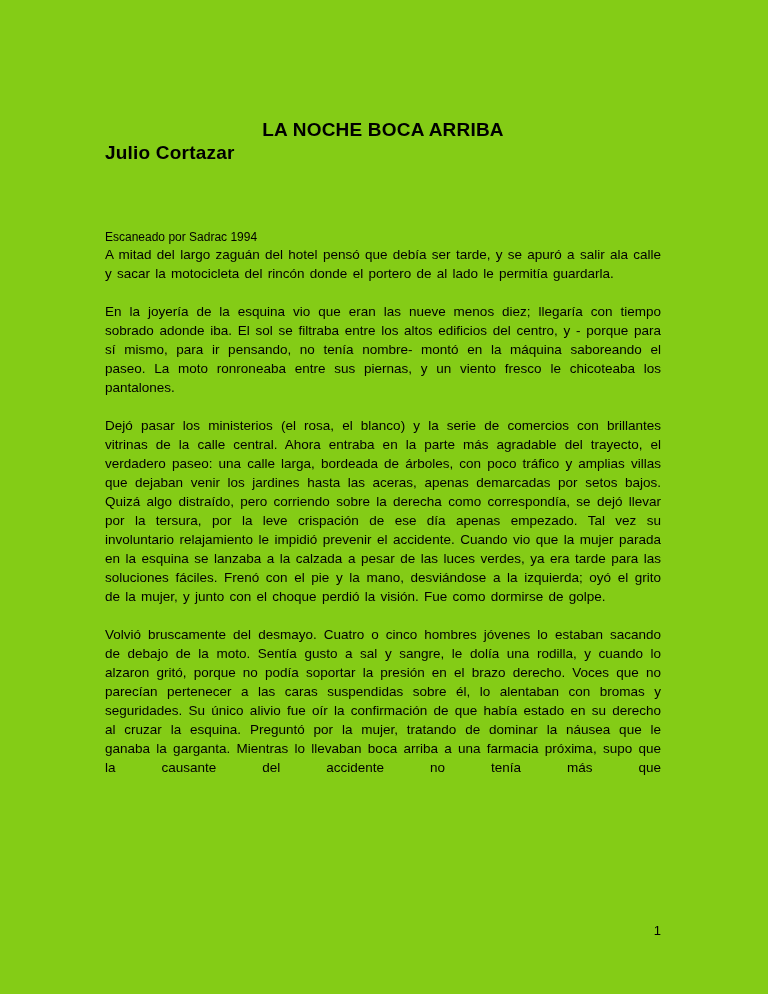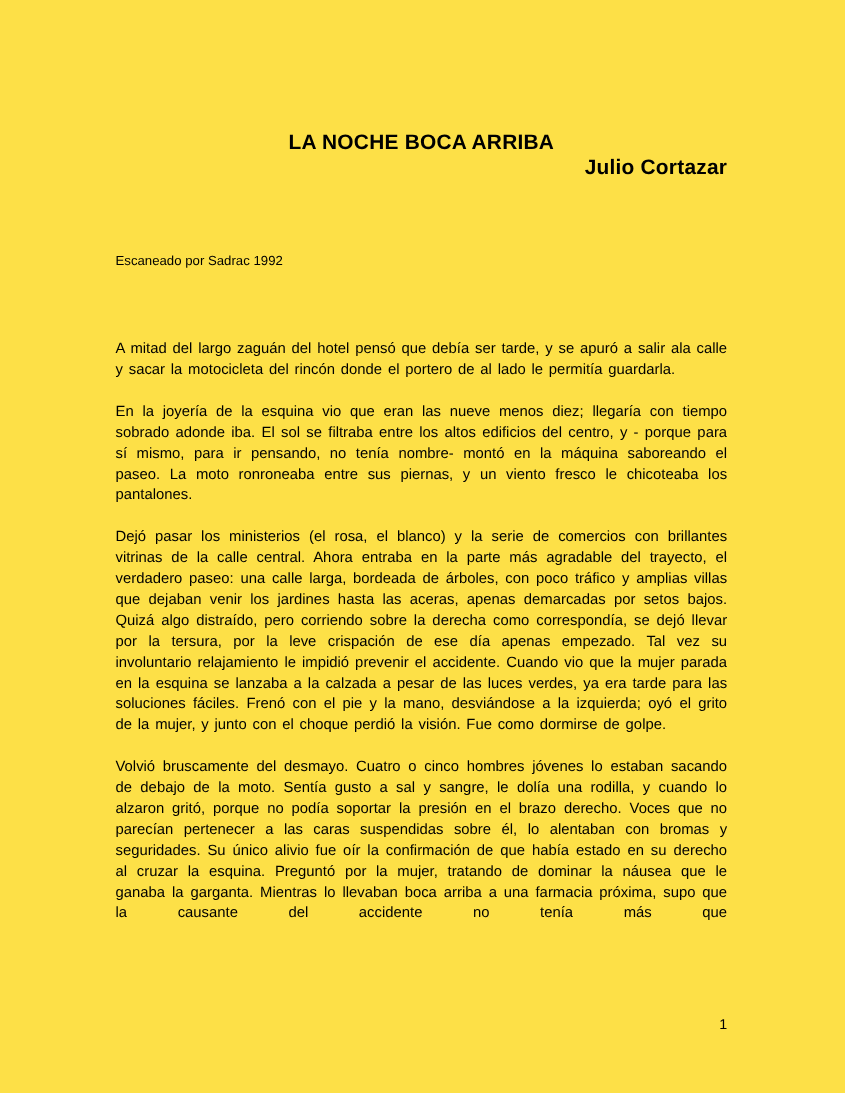--- a/index.html
+++ b/index.html
@@ -5,57 +5,56 @@
   html, body {
     margin: 0;
     padding: 0;
     background: #ffffff;
   }
   .page {
     position: relative;
     width: 768px;
     height: 994px;
     margin: 0 auto;
-    background: #fde047;
+    background: #84cc16;
     color: #000000;
     font-family: "Liberation Sans", sans-serif;
     box-sizing: border-box;
     padding: 118px 107px 0 105px;
     overflow: hidden;
   }
   .doc-title {
     margin: 0;
     text-align: center;
     font-size: 19px;
     line-height: 23px;
     font-weight: bold;
     letter-spacing: 0.2px;
   }
   .doc-author {
     margin: 0;
-    text-align: right;
+    text-align: left;
     font-size: 19px;
     line-height: 23px;
     font-weight: bold;
     letter-spacing: 0.2px;
   }
   .scan-note {
     margin-top: 66px;
     font-size: 12px;
     line-height: 15px;
   }
   .epigraph {
     margin-top: 44px;
     text-align: right;
     font-style: italic;
     font-size: 13px;
     line-height: 17px;
   }
   .body-text {
-    margin-top: 62px;
   }
   .par {
     margin: 0 0 19px 0;
     font-size: 13.5px;
     line-height: 19px;
     text-align: justify;
     word-spacing: 1.5px;
   }
   .par.justify-last {
     text-align-last: justify;
@@ -69,21 +68,21 @@
 </style>
 </head>
 <body>
 
 <div class="page">
 
   <h1 class="doc-title">LA NOCHE BOCA ARRIBA</h1>
 
   <h2 class="doc-author">Julio Cortazar</h2>
 
-  <div class="scan-note">Escaneado por Sadrac 1992</div>
+  <div class="scan-note">Escaneado por Sadrac 1994</div>
 
 
   <div class="body-text">
     <p class="par">A mitad del largo zaguán del hotel pensó que debía ser tarde, y se apuró a salir ala calle y sacar la motocicleta del rincón donde el portero de al lado le permitía guardarla.</p>
     <p class="par">En la joyería de la esquina vio que eran las nueve menos diez; llegaría con tiempo sobrado adonde iba. El sol se filtraba entre los altos edificios del centro, y - porque para sí mismo, para ir pensando, no tenía nombre- montó en la máquina saboreando el paseo. La moto ronroneaba entre sus piernas, y un viento fresco le chicoteaba los pantalones.</p>
     <p class="par">Dejó pasar los ministerios (el rosa, el blanco) y la serie de comercios con brillantes vitrinas de la calle central. Ahora entraba en la parte más agradable del trayecto, el verdadero paseo: una calle larga, bordeada de árboles, con poco tráfico y amplias villas que dejaban venir los jardines hasta las aceras, apenas demarcadas por setos bajos. Quizá algo distraído, pero corriendo sobre la derecha como correspondía, se dejó llevar por la tersura, por la leve crispación de ese día apenas empezado. Tal vez su involuntario relajamiento le impidió prevenir el accidente. Cuando vio que la mujer parada en la esquina se lanzaba a la calzada a pesar de las luces verdes, ya era tarde para las soluciones fáciles. Frenó con el pie y la mano, desviándose a la izquierda; oyó el grito de la mujer, y junto con el choque perdió la visión. Fue como dormirse de golpe.</p>
     <p class="par justify-last">Volvió bruscamente del desmayo. Cuatro o cinco hombres jóvenes lo estaban sacando de debajo de la moto. Sentía gusto a sal y sangre, le dolía una rodilla, y cuando lo alzaron gritó, porque no podía soportar la presión en el brazo derecho. Voces que no parecían pertenecer a las caras suspendidas sobre él, lo alentaban con bromas y seguridades. Su único alivio fue oír la confirmación de que había estado en su derecho al cruzar la esquina. Preguntó por la mujer, tratando de dominar la náusea que le ganaba la garganta. Mientras lo llevaban boca arriba a una farmacia próxima, supo que la causante del accidente no tenía más que</p>
   </div>
 
   <div class="page-number">1</div>

